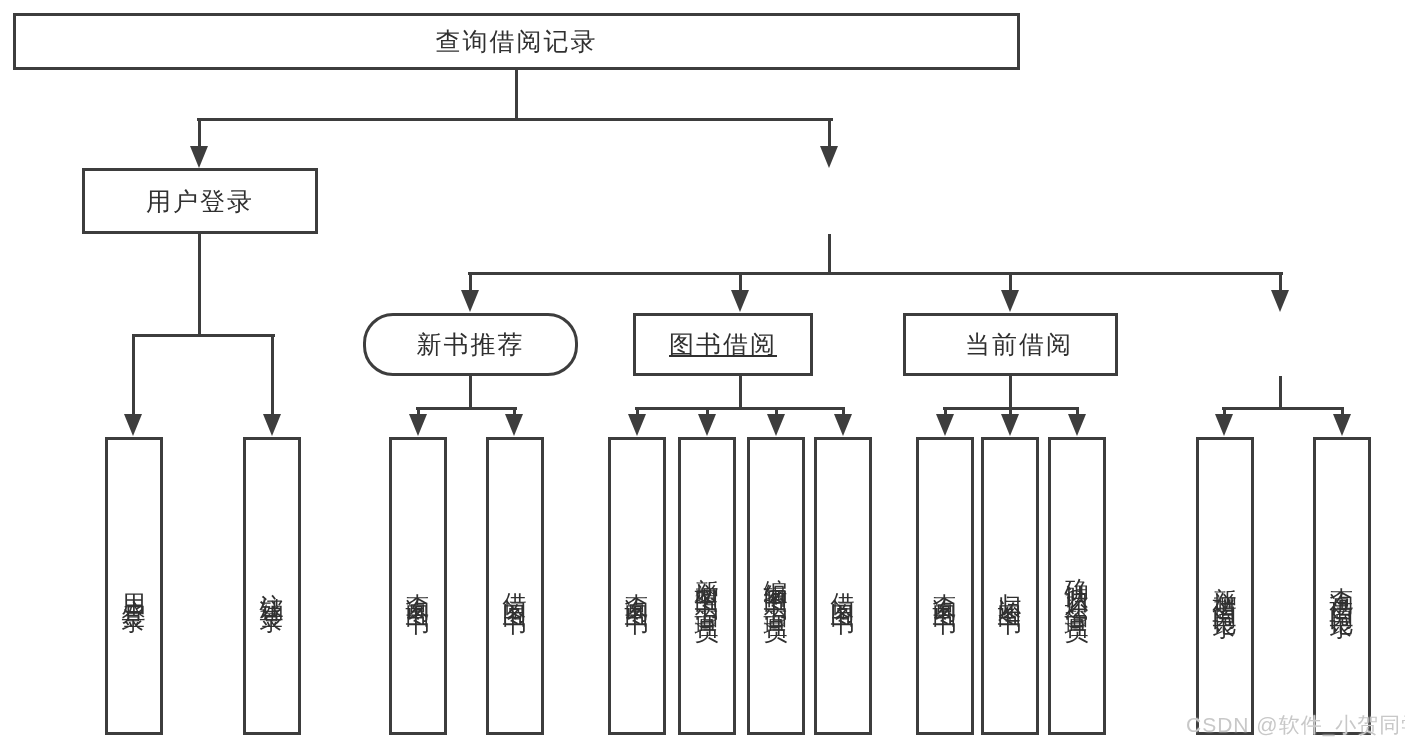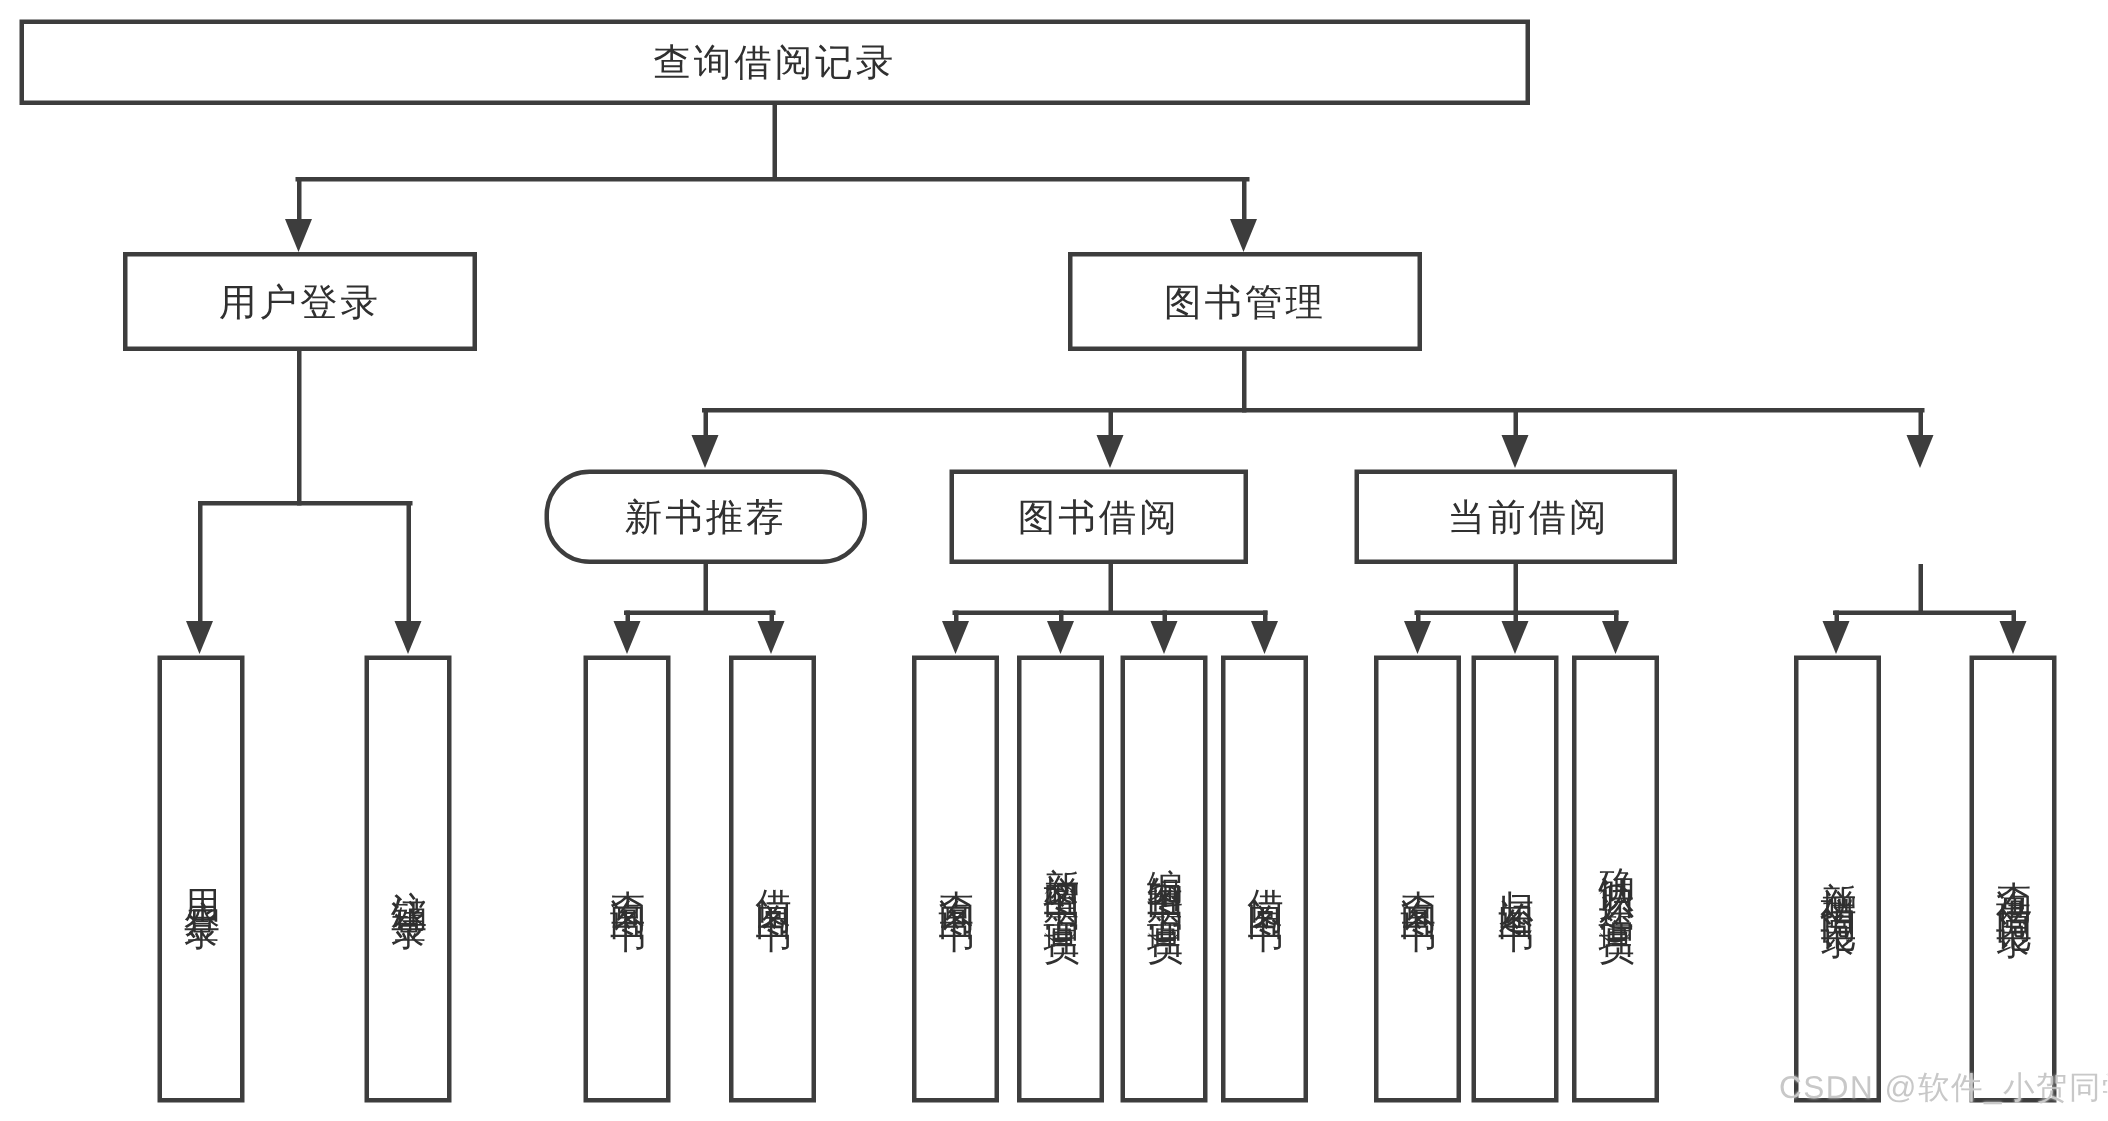--- a/index.html
+++ b/index.html
@@ -62,21 +62,20 @@
   <div>
     <div class="vline" style="left:515px; top:69px; height:51px;"></div>
     <div class="hline" style="left:197px; top:118px; width:636px;"></div>
     <div class="vline" style="left:198px; top:118px; height:30px;"></div>
     <div class="arrow" style="left:190px; top:146px;"></div>
     <div class="vline" style="left:828px; top:118px; height:30px;"></div>
     <div class="arrow" style="left:820px; top:146px;"></div>
   </div>
 
   <div class="box" style="left:82px; top:168px; width:236px; height:66px;">用户登录</div>
-  <div class="box" style="left:712px; top:168px; width:236px; height:66px;">图书管理</div>
 
   <div>
     <div class="vline" style="left:198px; top:234px; height:103px;"></div>
     <div class="hline" style="left:132px; top:334px; width:143px;"></div>
     <div class="vline" style="left:132px; top:334px; height:80px;"></div>
     <div class="arrow" style="left:124px; top:414px;"></div>
     <div class="vline" style="left:271px; top:334px; height:80px;"></div>
     <div class="arrow" style="left:263px; top:414px;"></div>
   </div>
 
@@ -87,21 +86,21 @@
     <div class="arrow" style="left:461px; top:290px;"></div>
     <div class="vline" style="left:739px; top:272px; height:20px;"></div>
     <div class="arrow" style="left:731px; top:290px;"></div>
     <div class="vline" style="left:1009px; top:272px; height:20px;"></div>
     <div class="arrow" style="left:1001px; top:290px;"></div>
     <div class="vline" style="left:1279px; top:272px; height:20px;"></div>
     <div class="arrow" style="left:1271px; top:290px;"></div>
   </div>
 
   <div class="box" style="left:363px; top:313px; width:215px; height:63px;border-radius:30px;">新书推荐</div>
-  <div class="box" style="left:633px; top:313px; width:199px; height:63px;">图书借阅</div>
+  <div class="box" style="left:633px; top:313px; width:180px; height:63px;text-decoration:underline;">图书借阅</div>
   <div class="box" style="left:903px; top:313px; width:215px; height:63px;padding-left:17px;">当前借阅</div>
 
   <div>
     <div class="vline" style="left:469px; top:376px; height:34px;"></div>
     <div class="hline" style="left:416px; top:407px; width:101px;"></div>
     <div class="vline" style="left:417px; top:407px; height:9px;"></div>
     <div class="arrow" style="left:409px; top:414px;"></div>
     <div class="vline" style="left:513px; top:407px; height:9px;"></div>
     <div class="arrow" style="left:505px; top:414px;"></div>
   </div>

